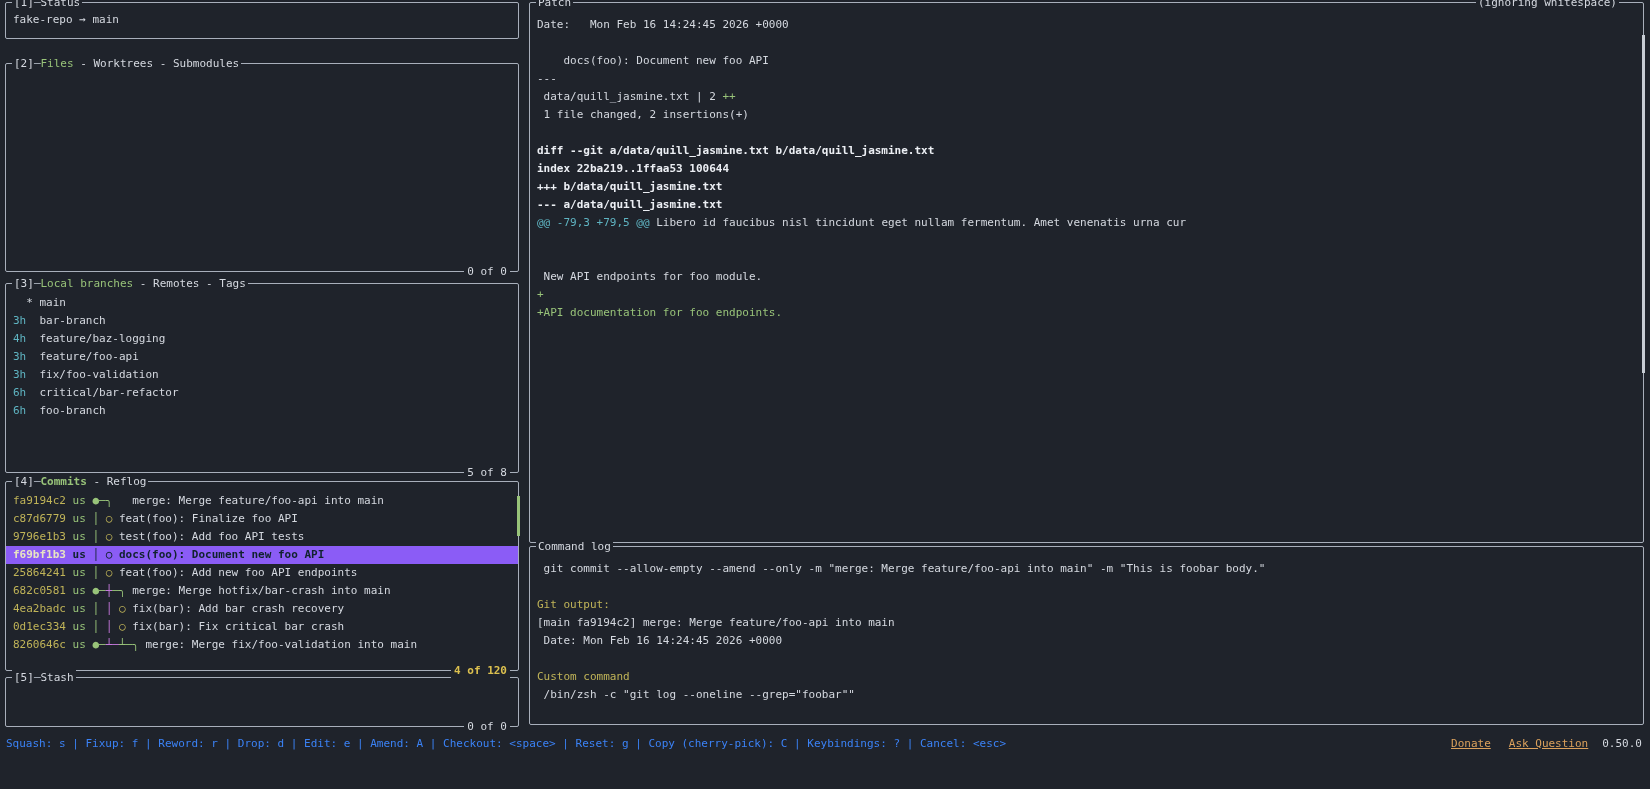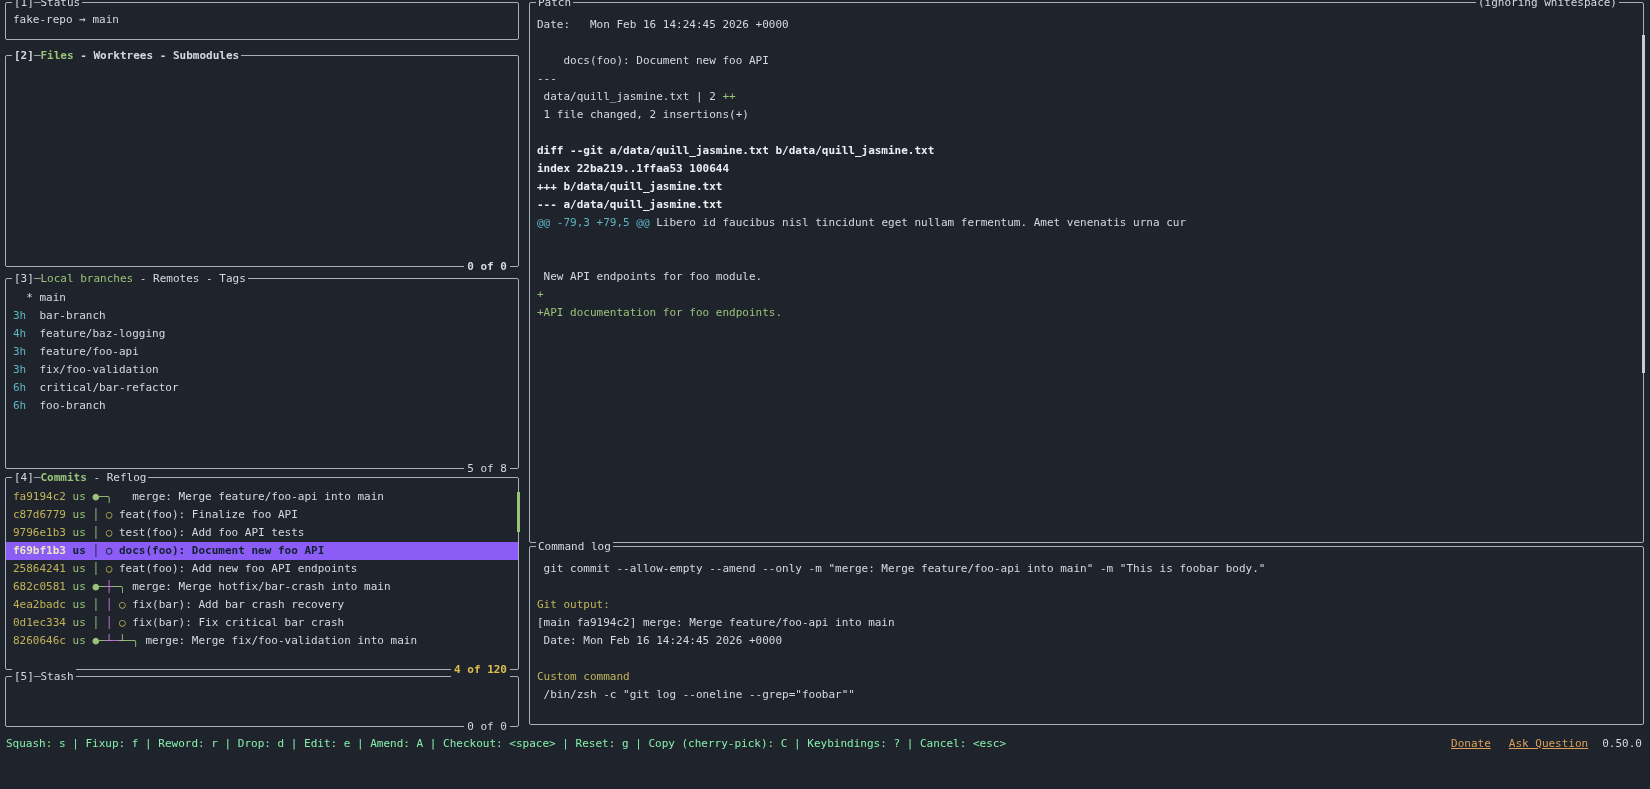--- a/index.html
+++ b/index.html
@@ -43,33 +43,33 @@
   .c-boldfg { color:#eceff4; font-weight:bold; }
   .c-sel { color:#10222e; font-weight:bold; }
   .c-sel-sha { color:#e9e5c2; font-weight:bold; }
 
   .scrollbar { position:absolute; z-index:3; }
   #commits-scrollbar { right:-2px; top:14px; width:3px; height:40px; background:#98c379; }
   #patch-scrollbar { right:-2px; top:32px; width:3px; height:338px; background:#c7ccd4; }
 
   
   #status-panel   { height:38px;  margin-top:2px; }
-  #files-panel    { height:213px; margin-top:15px;font-weight:bold; }
+  #files-panel    { height:213px; margin-top:24px; }
   #branches-panel { height:193px; margin-top:11px; }
   #commits-panel  { height:194px; margin-top:8px; }
   #stash-panel    { height:51px;  margin-top:6px;padding-left:20px; }
   #patch-panel    { height:541px; margin-top:2px; }
   #commandlog-panel { height:179px; margin-top:3px; }
   #status-panel .panel-body { padding-top:8px; }
 
   #status-bar {
     height:26px; margin-top:3px; display:flex; align-items:center;
     padding:0 8px 0 6px; white-space:pre;
   }
-  #status-bar .keys { color:#86efac; flex:1; overflow:hidden; }
+  #status-bar .keys { color:#3b82f6; flex:1; overflow:hidden; }
   #status-bar .link { color:#dba15c; text-decoration:underline; margin-left:18px; cursor:pointer; }
   #status-bar .version { margin-left:14px; color:#d5d9e0; }
   #filler { flex:1; }
 </style>
 </head>
 <body>
 
 <div id="screen">
   <div id="main">
 

